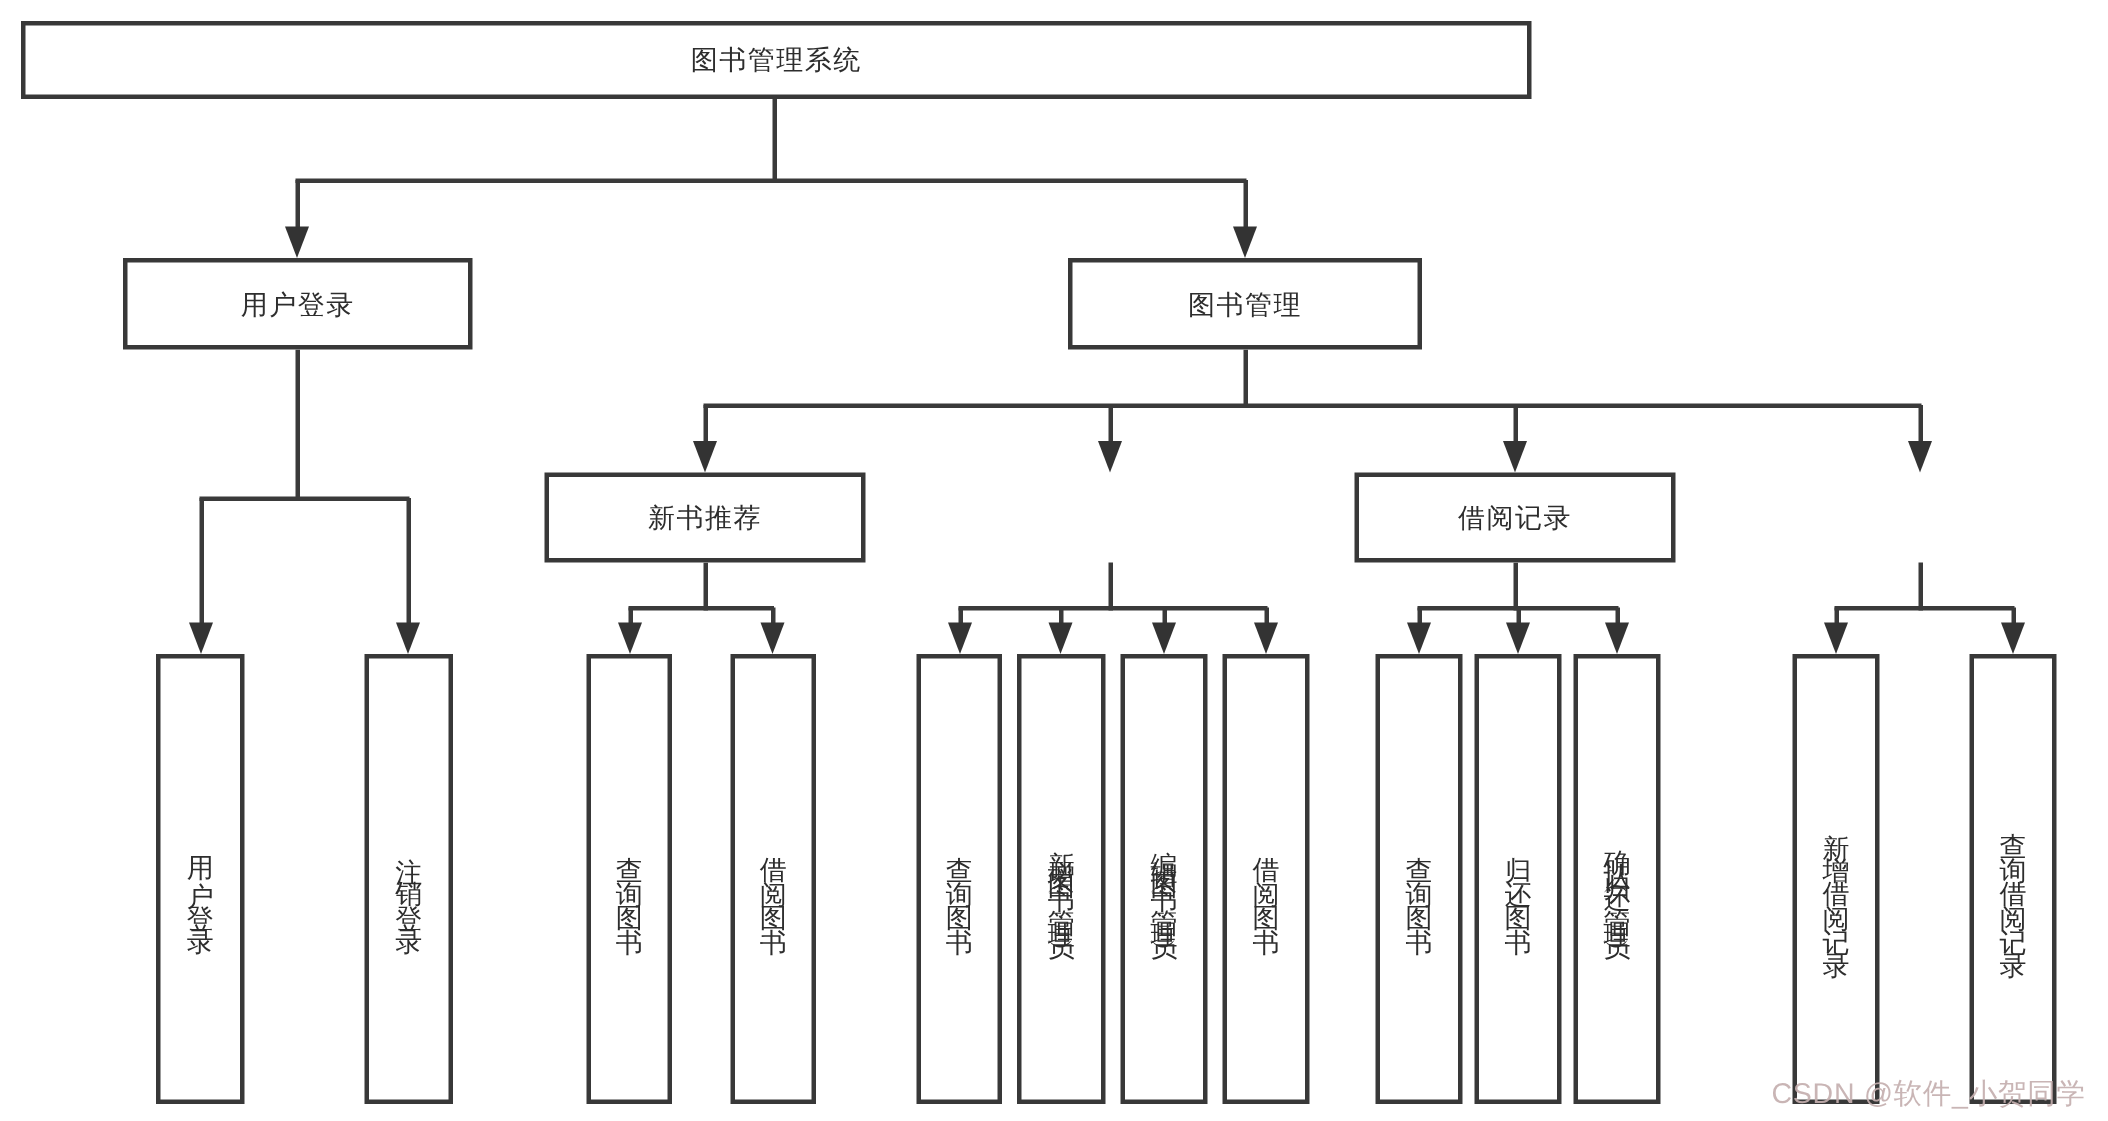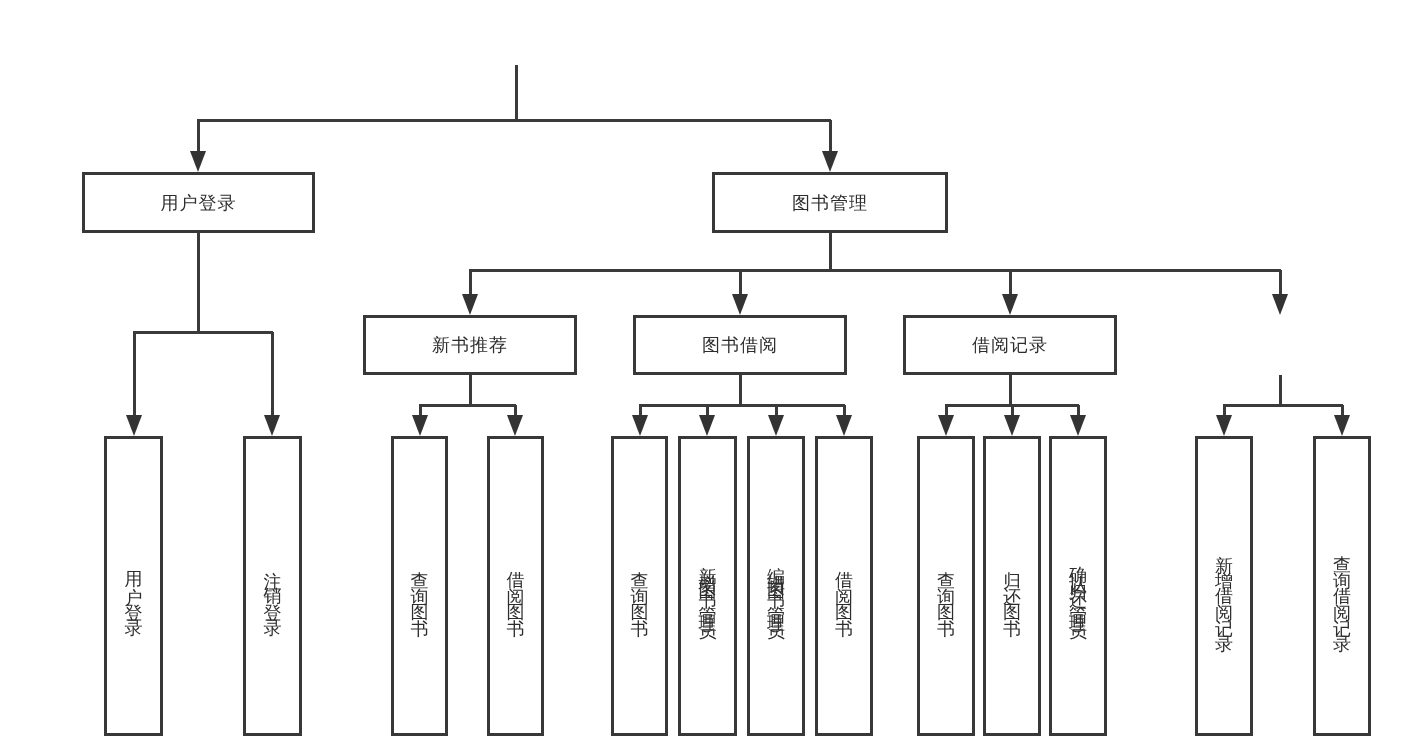--- a/index.html
+++ b/index.html
@@ -28,46 +28,47 @@
   #watermark{
     position:absolute;left:1181px;top:716px;z-index:5;
     font-size:19px;color:rgba(196,175,175,0.92);letter-spacing:0.5px;white-space:nowrap;
   }
 </style>
 </head>
 <body>
 
 <div id="stage">
 
+  <div class="box" style="left:14px;top:14px;width:1007px;height:52px;">图书管理系统</div>
 
   <div class="box" style="left:82px;top:172px;width:233px;height:61px;">用户登录</div>
   <div class="box" style="left:363px;top:315px;width:214px;height:60px;">新书推荐</div>
 
   <div class="box" style="left:712px;top:172px;width:236px;height:61px;">图书管理</div>
-  <div class="box" style="left:633px;top:315px;width:214px;height:60px;">图书借阅</div>
   <div class="box" style="left:903px;top:315px;width:214px;height:60px;">借阅记录</div>
 
   <div class="box vbox" style="left:104px;top:436px;width:59px;height:300px;">用户登录</div>
   <div class="box vbox" style="left:243px;top:436px;width:59px;height:300px;">注销登录</div>
 
   <div class="box vbox" style="left:391px;top:436px;width:57px;height:300px;">查询图书</div>
   <div class="box vbox" style="left:487px;top:436px;width:57px;height:300px;">借阅图书</div>
 
   <div class="box vbox" style="left:611px;top:436px;width:57px;height:300px;">查询图书</div>
   <div class="box vbox long" style="left:678px;top:436px;width:59px;height:300px;">新增图书（管理员）</div>
   <div class="box vbox long" style="left:747px;top:436px;width:58px;height:300px;">编辑图书（管理员）</div>
   <div class="box vbox" style="left:815px;top:436px;width:58px;height:300px;">借阅图书</div>
 
   <div class="box vbox" style="left:917px;top:436px;width:58px;height:300px;">查询图书</div>
   <div class="box vbox" style="left:983px;top:436px;width:58px;height:300px;">归还图书</div>
   <div class="box vbox long" style="left:1049px;top:436px;width:58px;height:300px;">确认归还（管理员）</div>
 
   <div class="box vbox" style="left:1195px;top:436px;width:58px;height:300px;">新增借阅记录</div>
   <div class="box vbox" style="left:1313px;top:436px;width:58px;height:300px;">查询借阅记录</div>
 
+  <div id="watermark">CSDN @软件_小贺同学</div>
 <div class="vline" style="left: 515px; top: 65px; height: 56px;"></div>
     <div class="vline" style="left: 197px; top: 120px; height: 35px;"></div>
     <div class="vline" style="left: 829px; top: 120px; height: 35px;"></div>
     <div class="vline" style="left: 197px; top: 233px; height: 101px;"></div>
     <div class="vline" style="left: 133px; top: 332px; height: 86px;"></div>
     <div class="vline" style="left: 271px; top: 332px; height: 86px;"></div>
     <div class="vline" style="left: 829px; top: 233px; height: 39px;"></div>
     <div class="vline" style="left: 469px; top: 270px; height: 27px;"></div>
     <div class="vline" style="left: 739px; top: 270px; height: 27px;"></div>
     <div class="vline" style="left: 1009px; top: 270px; height: 27px;"></div>

